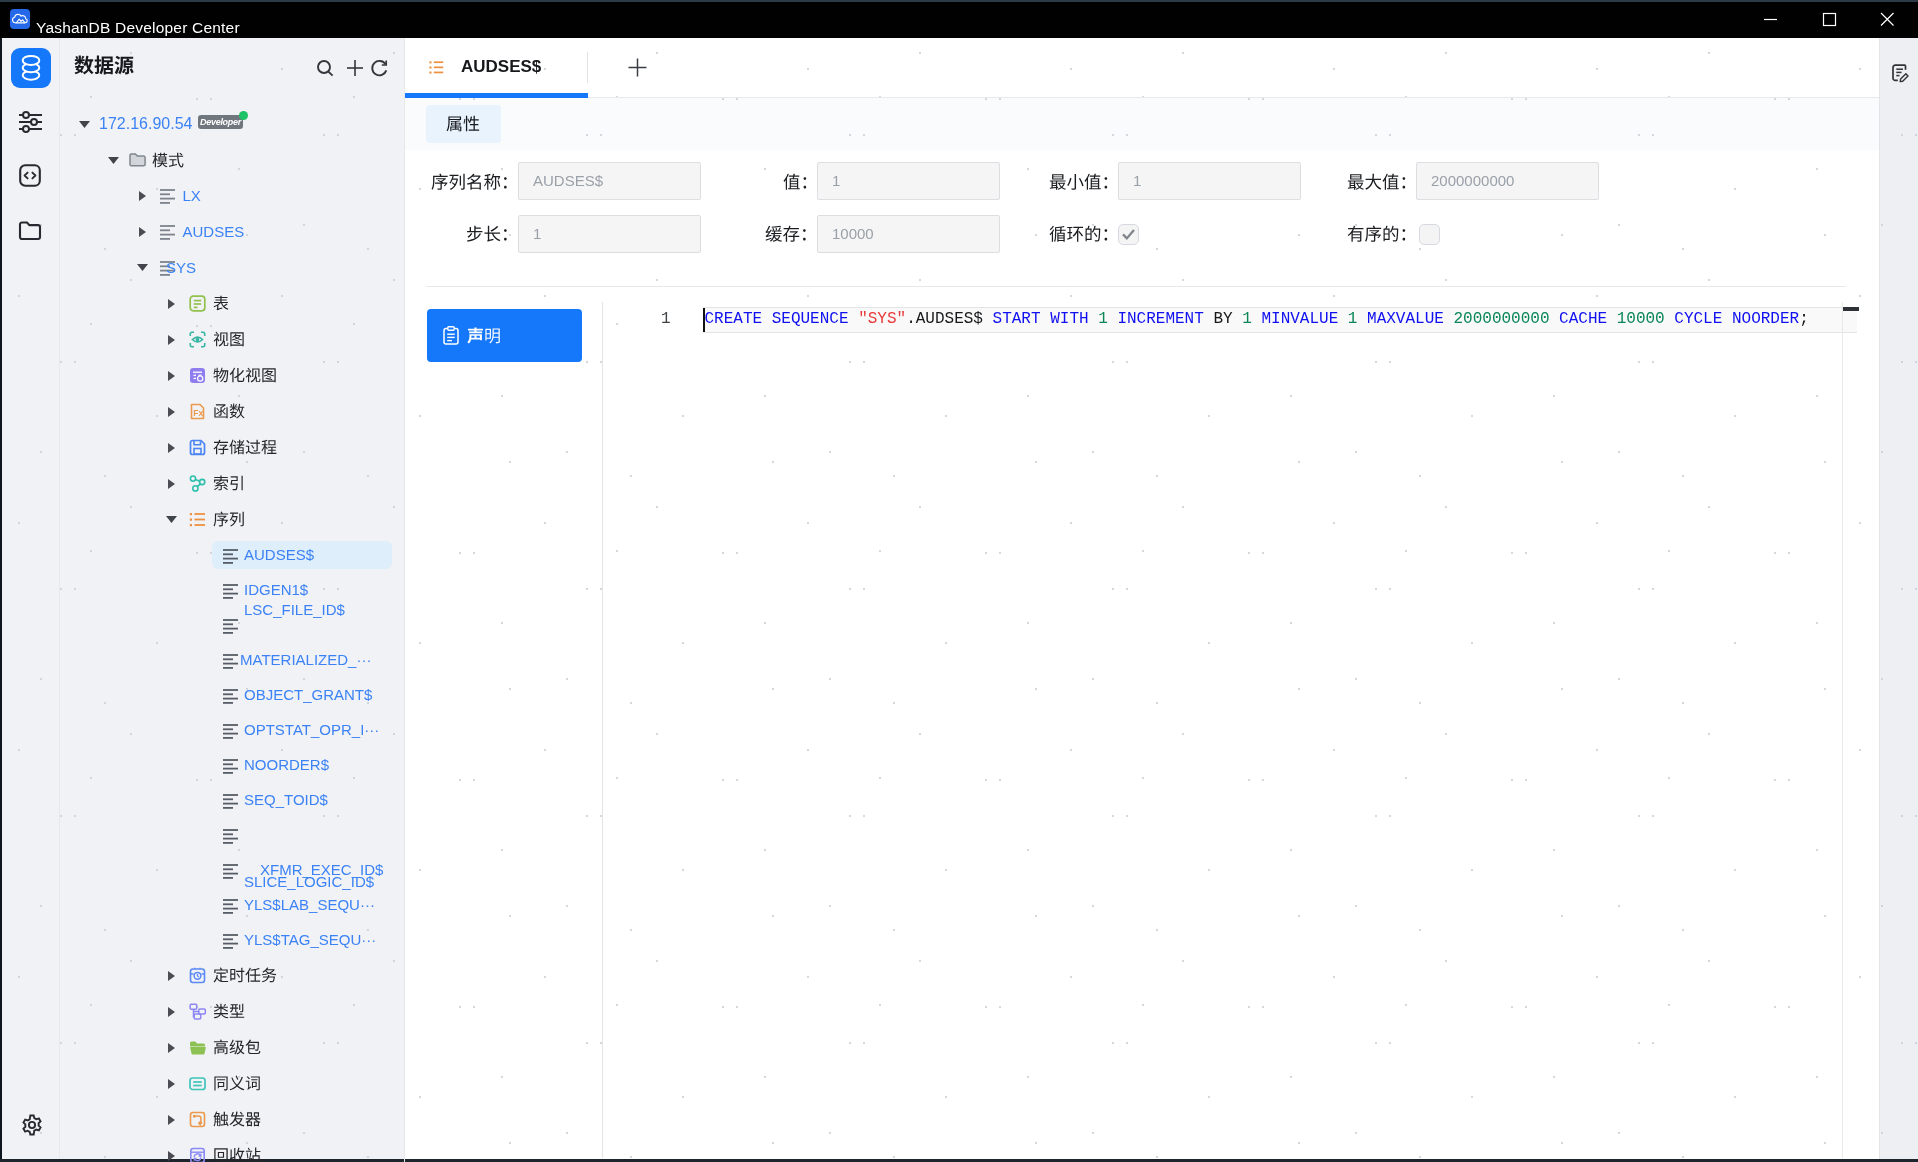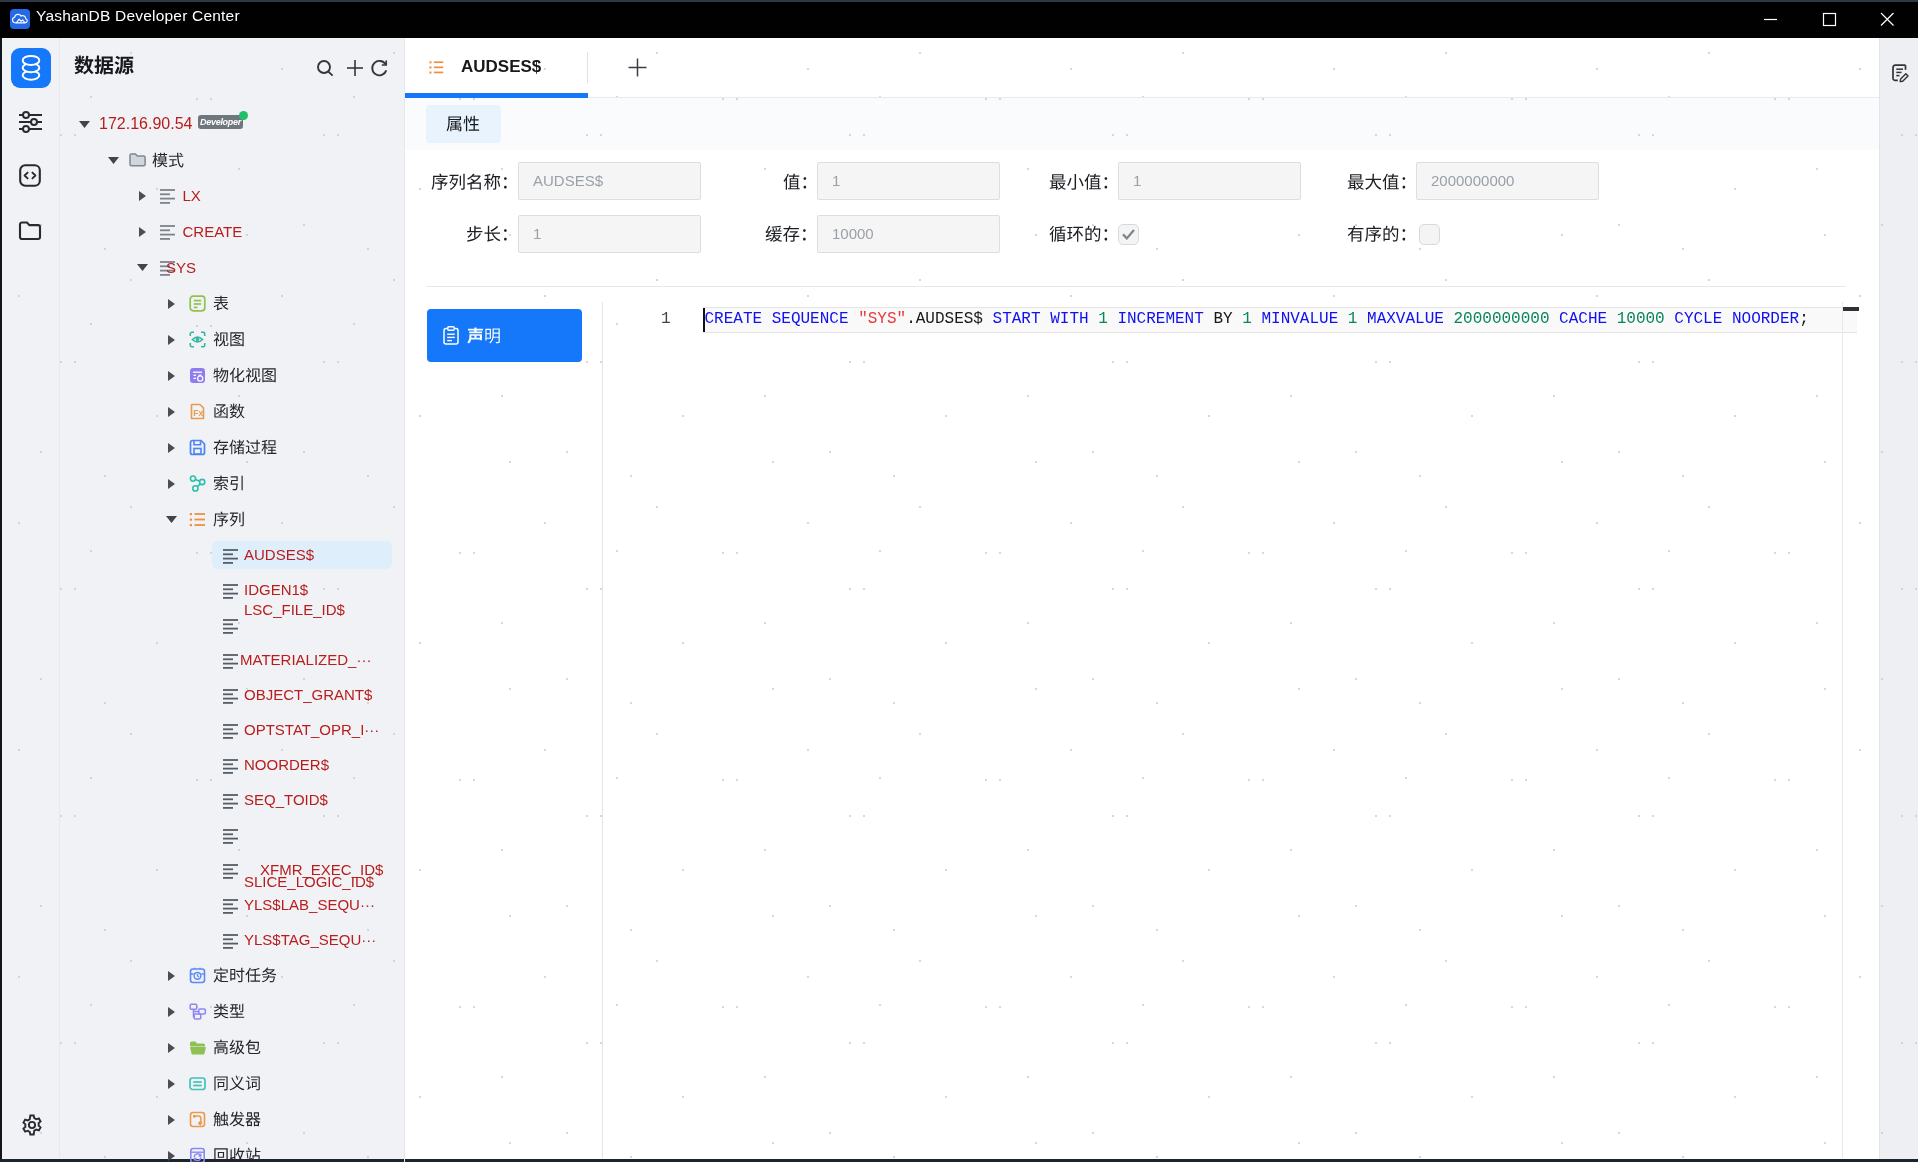--- a/index.html
+++ b/index.html
@@ -1,19 +1,19 @@
 <!DOCTYPE html>
 <html><head><meta charset="utf-8"><style>
 *{margin:0;padding:0;box-sizing:border-box}
 html,body{width:1918px;height:1162px;overflow:hidden;background:#fff;
 font-family:"Liberation Sans",sans-serif;-webkit-font-smoothing:antialiased}
 #root{position:relative;width:1918px;height:1162px}
 .abs{position:absolute}
 .mono{font-family:"Liberation Mono",monospace}
-.row-label{position:absolute;font-size:15px;color:#b91c1c;white-space:nowrap}
+.row-label{position:absolute;font-size:15px;color:#3b82f6;white-space:nowrap}
 </style></head><body>
 <div id="root">
 <div class="abs" style="left:0;top:38px;width:405px;height:1124px;background:#f0f2f5"></div>
 <div class="abs" style="left:405px;top:38px;width:1474px;height:1124px;background:#fff"></div>
 <div class="abs" style="left:1879px;top:38px;width:39px;height:1124px;background:#edeff2;border-left:1px solid #e2e4e7"></div>
 <div class="abs" style="left:405px;top:98px;width:1474px;height:52px;background:#fafbfc"></div>
 <svg class="abs" style="left:0;top:38px" width="1918" height="1124">
 <defs>
         <pattern id="dots" width="263" height="227" patternUnits="userSpaceOnUse">
 <g fill="#c7ccd3">
@@ -33,21 +33,21 @@
 </pattern>
       </defs>
       <rect width="1918" height="1124" fill="url(#dots)" opacity="0.75"></rect>
     </svg>
 <div class="abs" style="left:0;top:0;width:1918px;height:38px;background:#010101;border-top:2px solid #2c3947"></div>
 <svg class="abs" style="left:10px;top:9px" width="20" height="20" viewBox="0 0 20 20">
 <rect width="20" height="20" rx="4" fill="#2569e8"></rect>
 <path d="M5.2 13.8 a2.8 2.8 0 0 1-0.6-5.5 a3.4 3.4 0 0 1 3.3-2.9 a3.6 3.6 0 0 1 3.2 1.7 a3.1 3.1 0 0 1 4.6 2.6 a2.1 2.1 0 0 1-0.4 4.1 Z" fill="none" stroke="#fff" stroke-width="1.15" stroke-linejoin="round"></path>
 <path d="M6.3 13.8 L9.2 10.2 L11 12.4 L12.6 10.8 L15 13.8" fill="none" stroke="#fff" stroke-width="1.1" stroke-linejoin="round"></path>
 </svg>
-<div class="abs" style="left:36px;top:7px;font-size:15.5px;color:#fff;letter-spacing:0.2px">YashanDB Developer Center</div>
+<div class="abs" style="left:36px;top:19px;font-size:15.5px;color:#fff;letter-spacing:0.2px">YashanDB Developer Center</div>
 <svg class="abs" style="left:1755px;top:0" width="163" height="38" viewBox="0 0 163 38">
 <g stroke="#fff" stroke-width="1.2" fill="none">
 <line x1="9" y1="19.5" x2="22" y2="19.5"></line>
 <rect x="68.5" y="13.5" width="12" height="12"></rect>
 <path d="M126 13 l12.5 12.5 M138.5 13 L126 25.5"></path>
 </g>
     </svg>
 <div class="abs" style="left:0;top:38px;width:2px;height:1124px;background:#10161d"></div>
 <div class="abs" style="left:0;top:1159px;width:1918px;height:3px;background:#1e242b"></div>
 <div class="abs" style="left:2px;top:38px;width:58px;height:1120px;border-right:1px solid #e7e9ec"></div>
@@ -133,21 +133,21 @@
       <path d="M0 0 L7 5 L0 10 Z" fill="#4a4e54"></path>
     </svg>
 <svg class="abs" style="left:157.5px;top:222.2px" width="19" height="19" viewBox="0 0 19 19">
       <g stroke="#7c838c" stroke-width="1.8" fill="none">
         <line x1="2" y1="4" x2="17" y2="4"></line>
         <line x1="2" y1="8.3" x2="12" y2="8.3"></line>
         <line x1="2" y1="12.6" x2="17" y2="12.6"></line>
         <line x1="2" y1="16.9" x2="12" y2="16.9"></line>
       </g>
     </svg>
-<div class="row-label" style="left:182.5px;top:222.7px">CREATE</div>
+<div class="row-label" style="left:182.5px;top:222.7px">AUDSES</div>
 <svg class="abs" style="left:136.5px;top:264.40000000000003px" width="11" height="7" viewBox="0 0 11 7">
       <path d="M0 0 h11 L5.5 7 Z" fill="#41454b"></path>
     </svg>
 <svg class="abs" style="left:157.5px;top:258.1px" width="19" height="19" viewBox="0 0 19 19">
       <g stroke="#7c838c" stroke-width="1.8" fill="none">
         <line x1="2" y1="4" x2="17" y2="4"></line>
         <line x1="2" y1="8.3" x2="12" y2="8.3"></line>
         <line x1="2" y1="12.6" x2="17" y2="12.6"></line>
         <line x1="2" y1="16.9" x2="12" y2="16.9"></line>
       </g>

